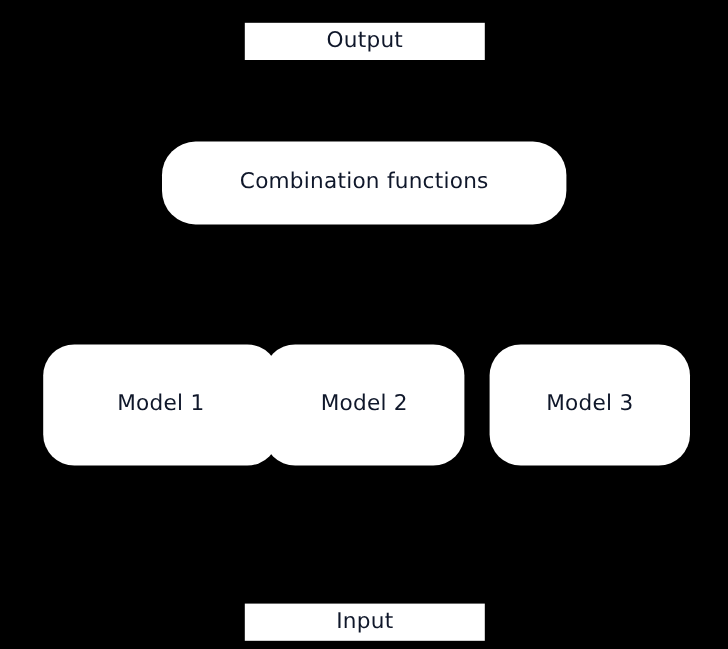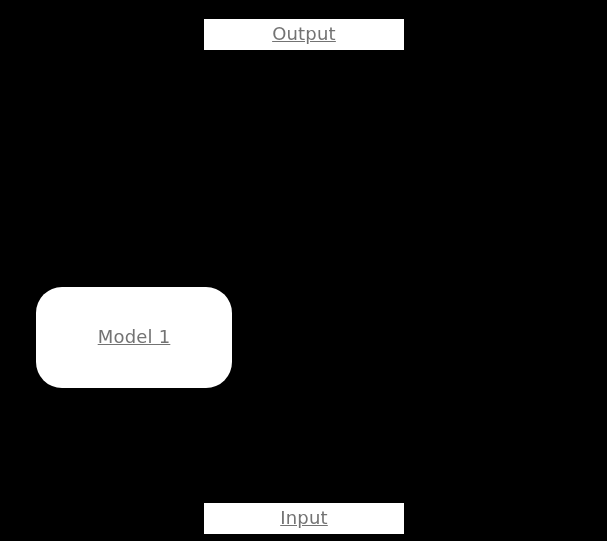--- a/index.html
+++ b/index.html
@@ -14,28 +14,27 @@
   #canvas {
     position: relative;
     width: 607px;
     height: 541px;
     background: #000000;
     overflow: hidden;
   }
   .node {
     position: absolute;
     background: #ffffff;
-    color: #737373;
+    color: #0f172a;
     display: flex;
     align-items: center;
     justify-content: center;
     text-align: center;
     line-height: 1.15;
     box-sizing: border-box;
-    text-decoration: underline;
     -webkit-font-smoothing: antialiased;
   }
   
   .node.terminal {
     border-radius: 0;
     font-size: 18px;
     letter-spacing: 0.2px;
   }
   
   .node.rounded {
@@ -90,24 +89,33 @@
 </style>
 </head>
 <body>
 
 <div id="canvas">
 
   <div class="node terminal" id="node-output">
     <span class="node-label">Output</span>
   </div>
 
+  <div class="node rounded" id="node-combination">
+    <span class="node-label">Combination functions</span>
+  </div>
 
   <div class="node rounded" id="node-model-1">
     <span class="node-label">Model 1</span>
   </div>
 
+  <div class="node rounded" id="node-model-2">
+    <span class="node-label">Model 2</span>
+  </div>
 
+  <div class="node rounded" id="node-model-3">
+    <span class="node-label">Model 3</span>
+  </div>
 
   <div class="node terminal" id="node-input">
     <span class="node-label">Input</span>
   </div>
 
 </div>
 
 </body></html>

